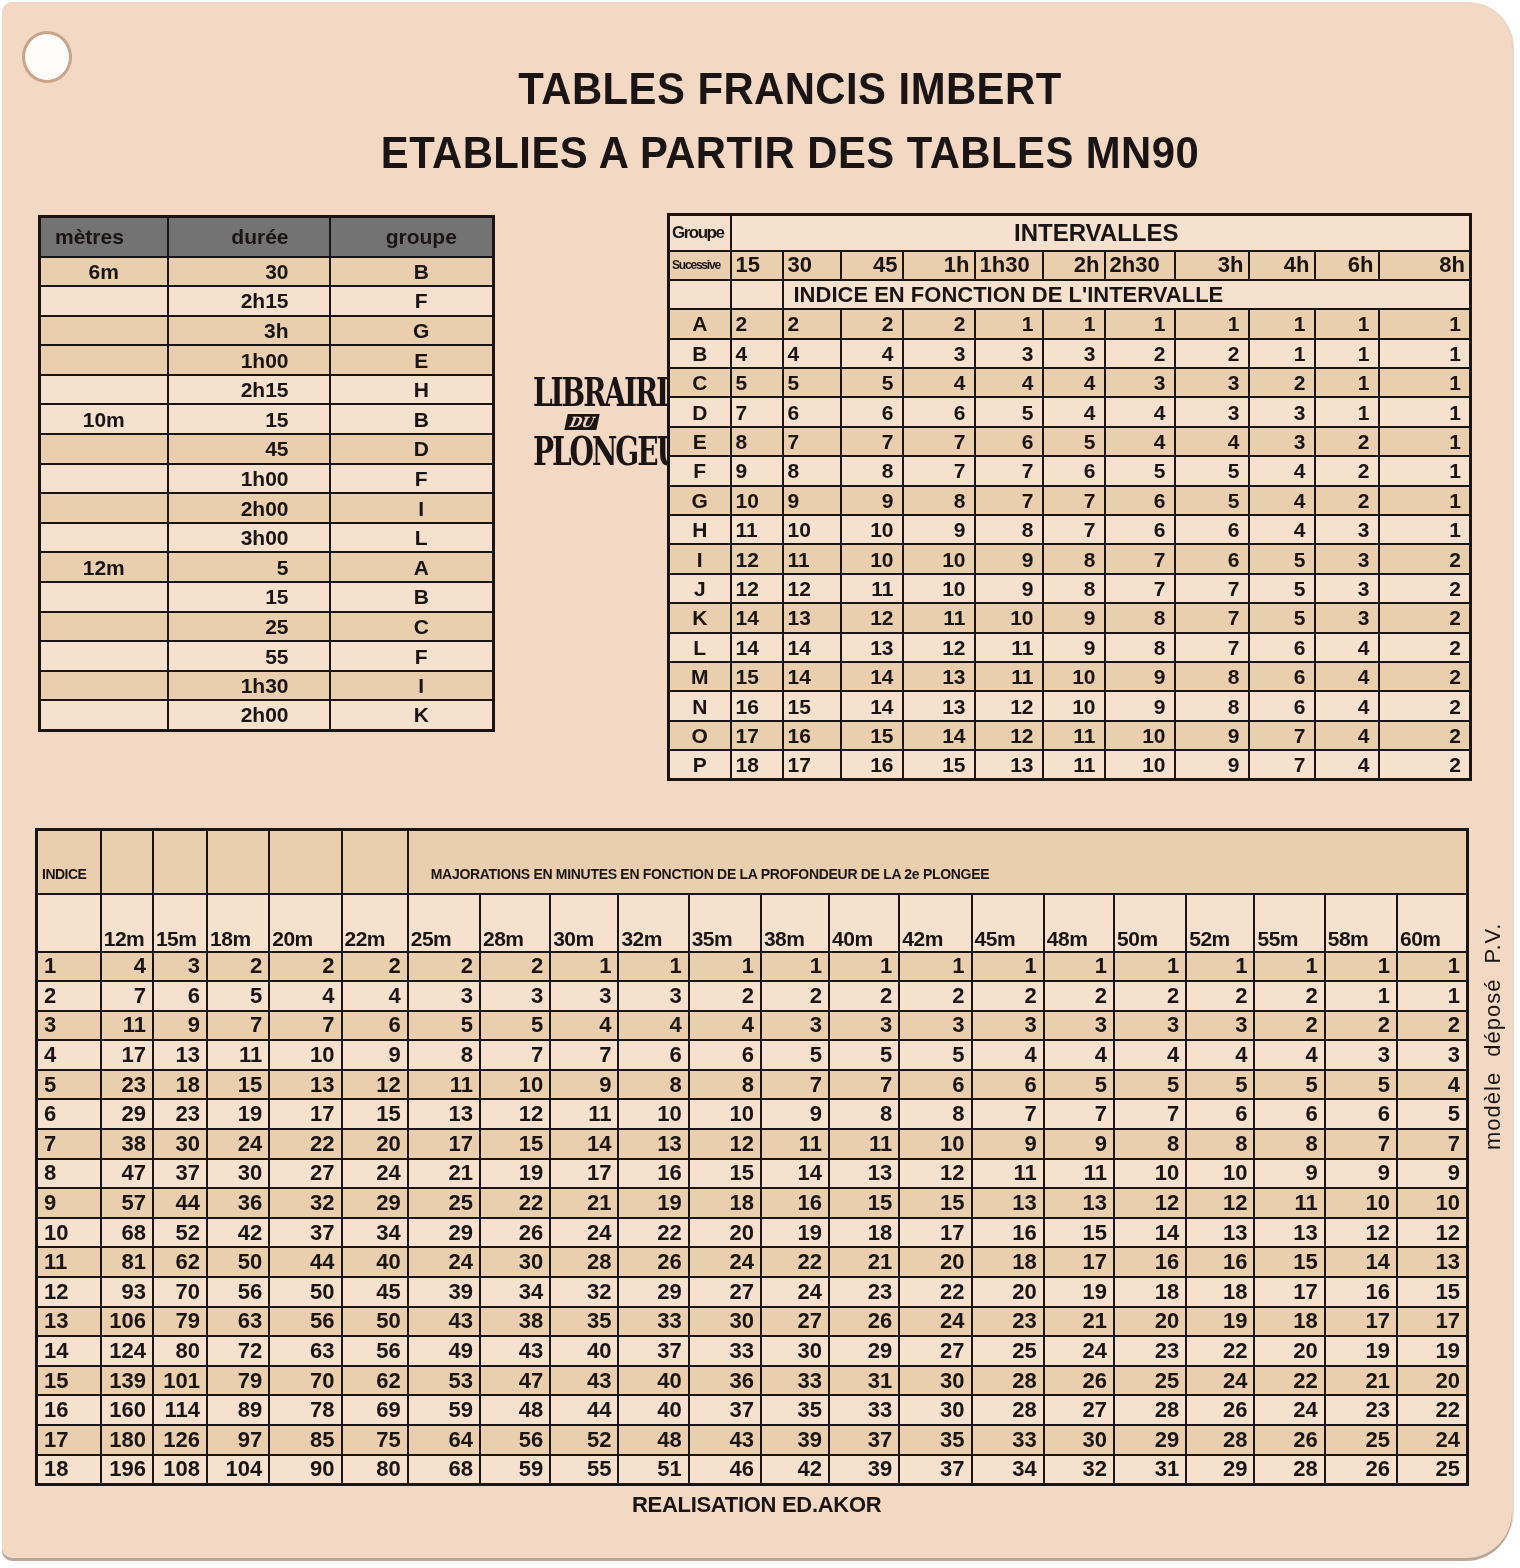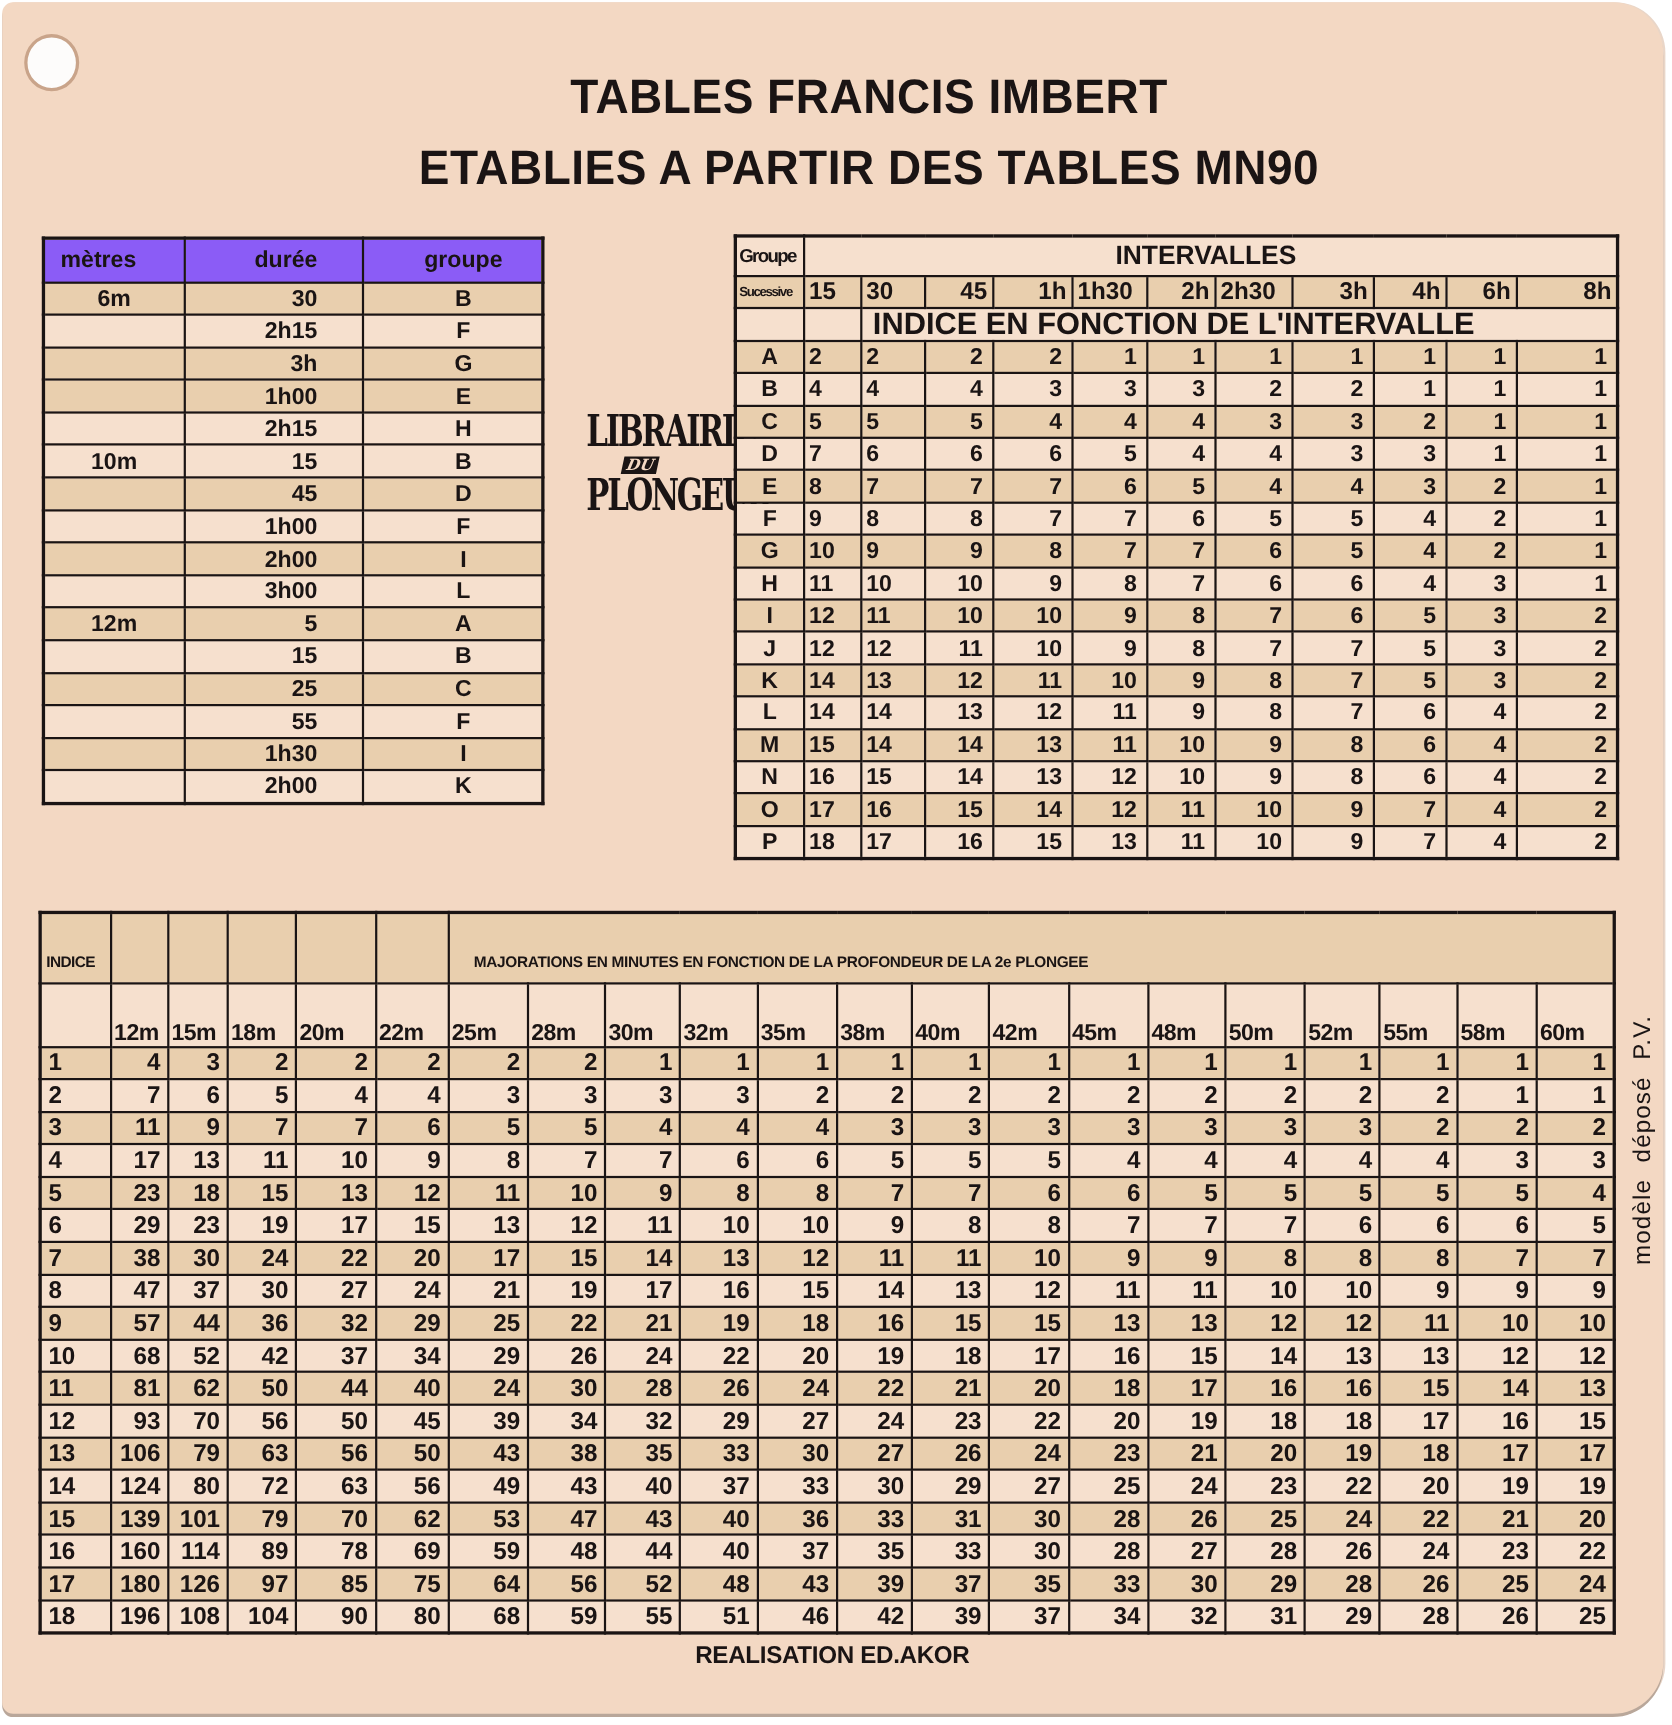--- a/index.html
+++ b/index.html
@@ -16,34 +16,34 @@
   .t2 { top: 128px; }
 
   table { border-collapse: collapse; position: absolute; table-layout: fixed; }
   td, th { border: 2px solid #1a1414; padding: 0; box-sizing: border-box;
            font-weight: bold; font-size: 21px; line-height: 1; overflow: hidden; white-space: nowrap; }
   .tan td, tr.tan td { background: #e9cfae; }
   .pale td, tr.pale td { background: #f6e0ce; }
 
   
   #t-left { left: 38px; top: 215px; width: 454px; border: 3px solid #1a1414; }
-  #t-left th { background: #8b5cf6; height: 40px; font-size: 21px; }
+  #t-left th { background: #737373; height: 40px; font-size: 21px; }
   #t-left td { height: 29.6px; }
   #t-left .c-m { width: 128px; text-align: center; padding-right: 0; }
   #t-left .c-d { width: 162px; text-align: right; padding-right: 40px; }
   #t-left .c-g { width: 164px; text-align: center; padding-left: 20px; }
 
   
   #t-right { left: 667px; top: 213px; width: 802px; border: 3px solid #1a1414; }
   #t-right td { height: 29.4px; text-align: right; padding-right: 8px; }
   #t-right td.grp { text-align: center; padding: 0; width: 62px; }
   #t-right .hd-groupe { font-size: 17px; letter-spacing: -1.5px; text-align: left; padding-left: 2px; height: 36px; }
   #t-right .hd-succ { font-size: 12px; letter-spacing: -1.2px; text-align: left; padding-left: 2px; }
   #t-right .hd-int { text-align: center; font-size: 24px; }
-  #t-right .hd-ind { text-align: left; padding-left: 10px; font-size: 28px; margin-top: 14px; }
+  #t-right .hd-ind { text-align: left; padding-left: 10px; font-size: 22px; margin-top: 14px; }
   #t-right .iv { text-align: right; padding-right: 4px; font-size: 22px; }
   #t-right .iv.left { text-align: left; padding-left: 4px; }
 
   
   .logo { position: absolute; left: 512px; top: 372px; width: 140px; text-align: center;
           font-family: "DejaVu Serif", serif; font-weight: bold; color: #1a1414; }
   .logo .l1, .logo .l3 { font-size: 40px; letter-spacing: -3px; transform: scaleX(0.7); display: block; line-height: 40px; }
   .logo .l2 { display: inline-block; font-size: 14px; font-style: italic; background: #1a1414; color: #f3d8c3;
               padding: 0 4px; transform: skewX(-12deg); line-height: 16px; margin: 0 0 -2px 0; }
 

